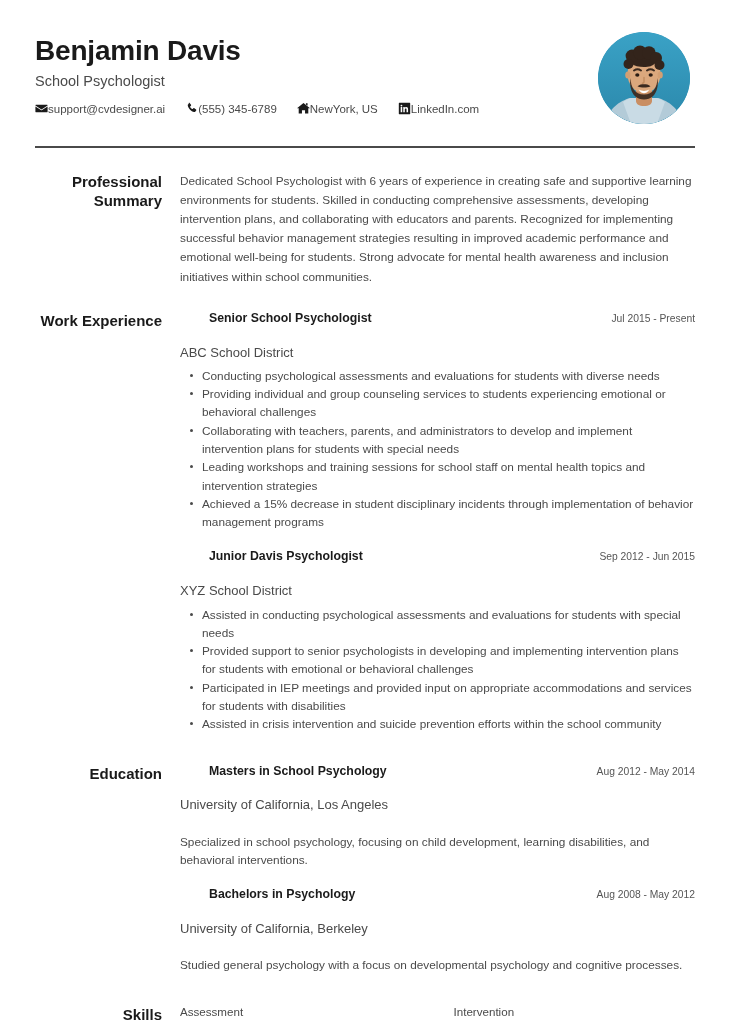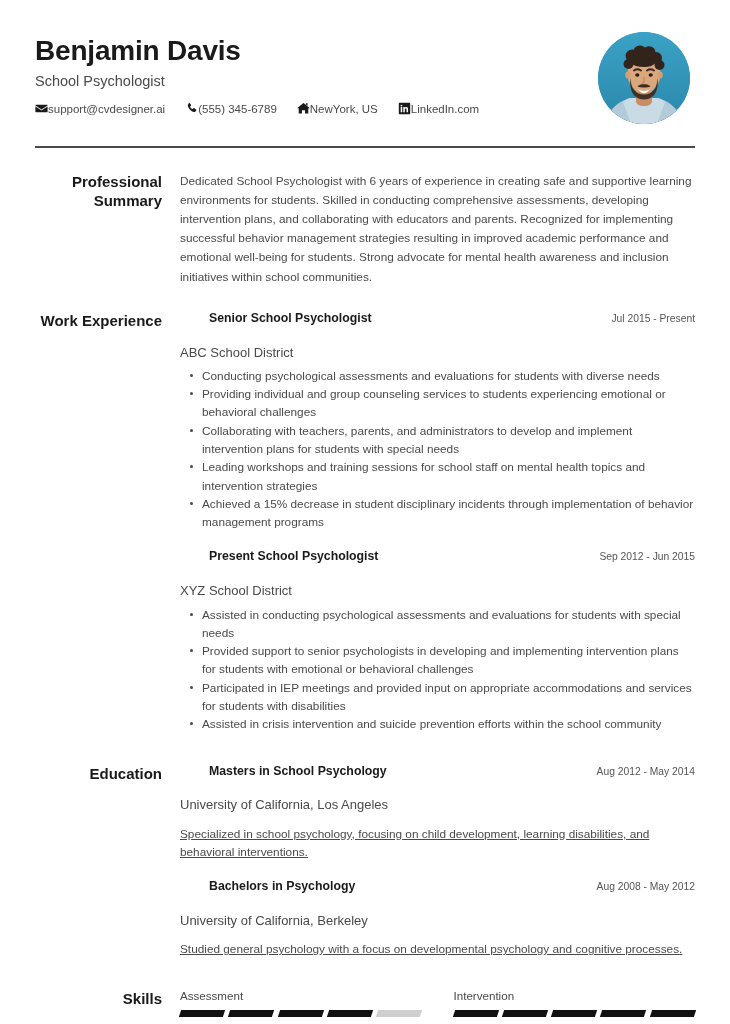--- a/index.html
+++ b/index.html
@@ -142,22 +142,21 @@
   .entry-org {
     font-size: 13px;
     color: #4a4a4a;
     margin-top: 17px;
     line-height: 1.4;
   }
   .entry-desc {
     font-size: 11.8px;
     color: #4a4a4a;
     line-height: 1.55;
-    margin-top: 10px;
-    text-decoration: underline;
+    margin-top: 18px;
   }
   ul.bullets {
     margin: 5px 0 0 0;
     padding-left: 22px;
     list-style: none;
   }
   ul.bullets li {
     font-size: 11.8px;
     line-height: 1.55;
     color: #4a4a4a;
@@ -326,21 +325,21 @@
           <li>Conducting psychological assessments and evaluations for students with diverse needs</li>
           <li>Providing individual and group counseling services to students experiencing emotional or behavioral challenges</li>
           <li>Collaborating with teachers, parents, and administrators to develop and implement intervention plans for students with special needs</li>
           <li>Leading workshops and training sessions for school staff on mental health topics and intervention strategies</li>
           <li>Achieved a 15% decrease in student disciplinary incidents through implementation of behavior management programs</li>
         </ul>
       </div>
 
       <div class="entry">
         <div class="entry-head">
-          <div class="entry-title">Present School Psychologist</div>
+          <div class="entry-title">Junior Davis Psychologist</div>
           <div class="entry-date">Sep 2012 - Jun 2015</div>
         </div>
         <div class="entry-org">XYZ School District</div>
         <ul class="bullets">
           <li>Assisted in conducting psychological assessments and evaluations for students with special needs</li>
           <li>Provided support to senior psychologists in developing and implementing intervention plans for students with emotional or behavioral challenges</li>
           <li>Participated in IEP meetings and provided input on appropriate accommodations and services for students with disabilities</li>
           <li>Assisted in crisis intervention and suicide prevention efforts within the school community</li>
         </ul>
       </div>

